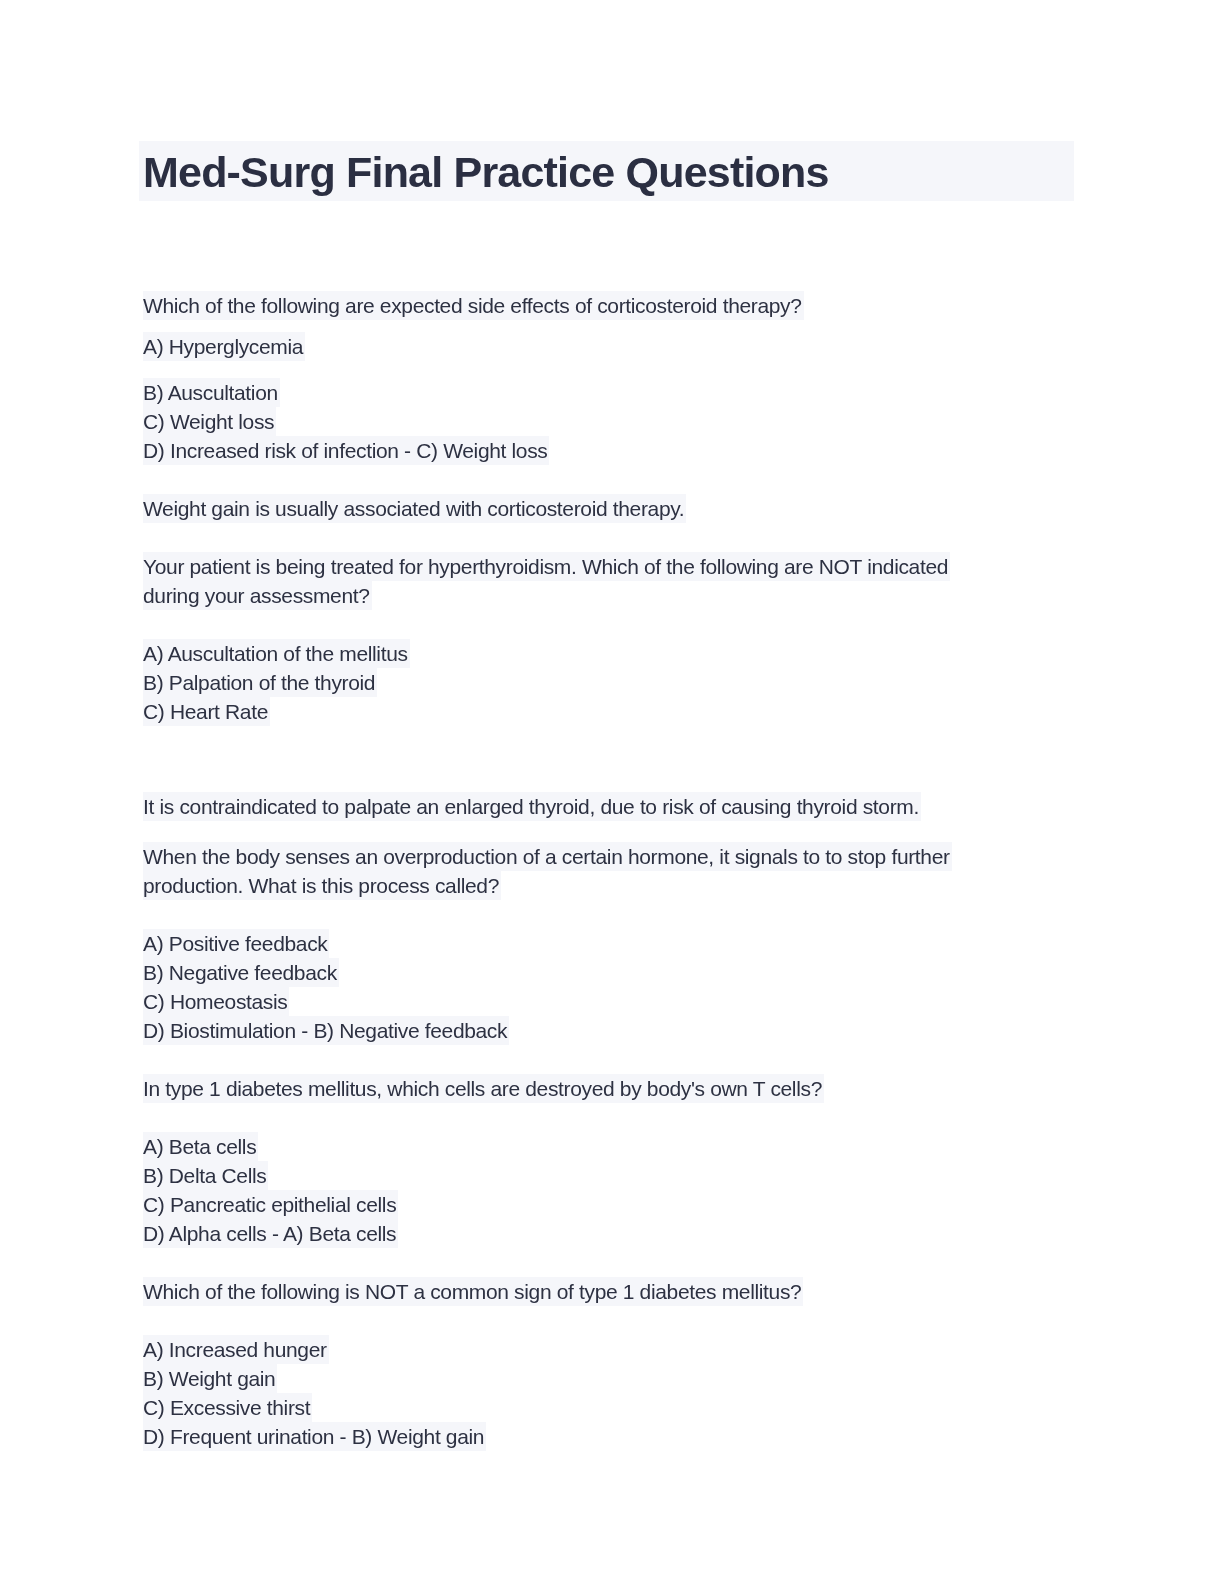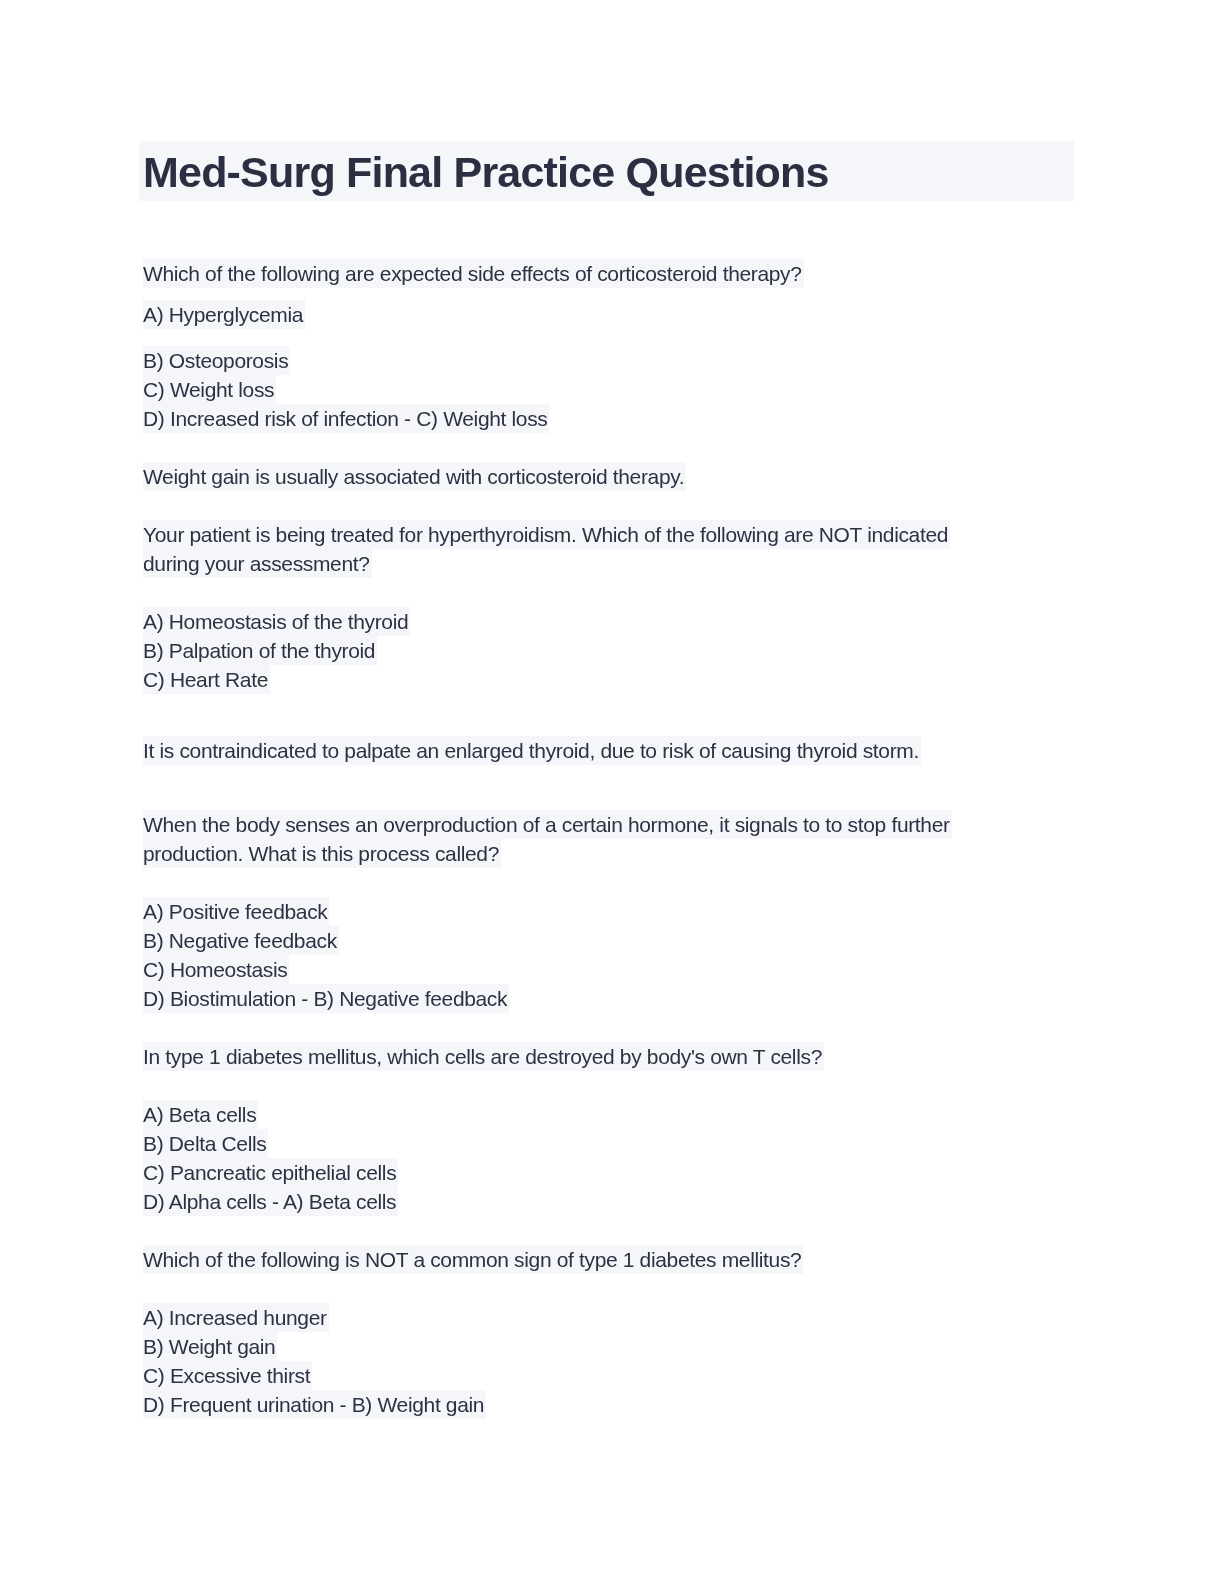--- a/index.html
+++ b/index.html
@@ -48,42 +48,43 @@
       position: absolute;
       left: 143px;
       height: 29px;
       line-height: 29px;
       font-size: 21px;
       letter-spacing: -0.35px;
       color: #2d3142;
       background: #f5f6fa;
       padding-right: 2px;
       white-space: nowrap;
+      margin-top: 32px;
     }
   </style>
 </head>
 <body>
 
 <div class="page">
   <div class="title-band"></div>
   <h1 class="title">Med-Surg Final Practice Questions</h1>
 
   <div class="line" style="top:259px">Which of the following are expected side effects of corticosteroid therapy?</div>
   <div class="line" style="top:300px">A) Hyperglycemia</div>
-  <div class="line" style="top:346px">B) Osteoporosis</div>
+  <div class="line" style="top:346px">B) Auscultation</div>
   <div class="line" style="top:375px">C) Weight loss</div>
   <div class="line" style="top:404px">D) Increased risk of infection - C) Weight loss</div>
   <div class="line" style="top:520px">Your patient is being treated for hyperthyroidism. Which of the following are NOT indicated</div>
 
   <div class="line" style="top:462px">Weight gain is usually associated with corticosteroid therapy.</div>
   <div class="line" style="top:549px">during your assessment?</div>
-  <div class="line" style="top:607px">A) Homeostasis of the thyroid</div>
+  <div class="line" style="top:607px">A) Auscultation of the mellitus</div>
   <div class="line" style="top:636px">B) Palpation of the thyroid</div>
   <div class="line" style="top:665px">C) Heart Rate</div>
-  <div class="line" style="top:736px">It is contraindicated to palpate an enlarged thyroid, due to risk of causing thyroid storm.</div>
+  <div class="line" style="top:760px">It is contraindicated to palpate an enlarged thyroid, due to risk of causing thyroid storm.</div>
 
   <div class="line" style="top:810px">When the body senses an overproduction of a certain hormone, it signals to to stop further</div>
   <div class="line" style="top:839px">production. What is this process called?</div>
   <div class="line" style="top:897px">A) Positive feedback</div>
   <div class="line" style="top:926px">B) Negative feedback</div>
   <div class="line" style="top:955px">C) Homeostasis</div>
   <div class="line" style="top:984px">D) Biostimulation - B) Negative feedback</div>
 
   <div class="line" style="top:1042px">In type 1 diabetes mellitus, which cells are destroyed by body's own T cells?</div>
   <div class="line" style="top:1100px">A) Beta cells</div>

